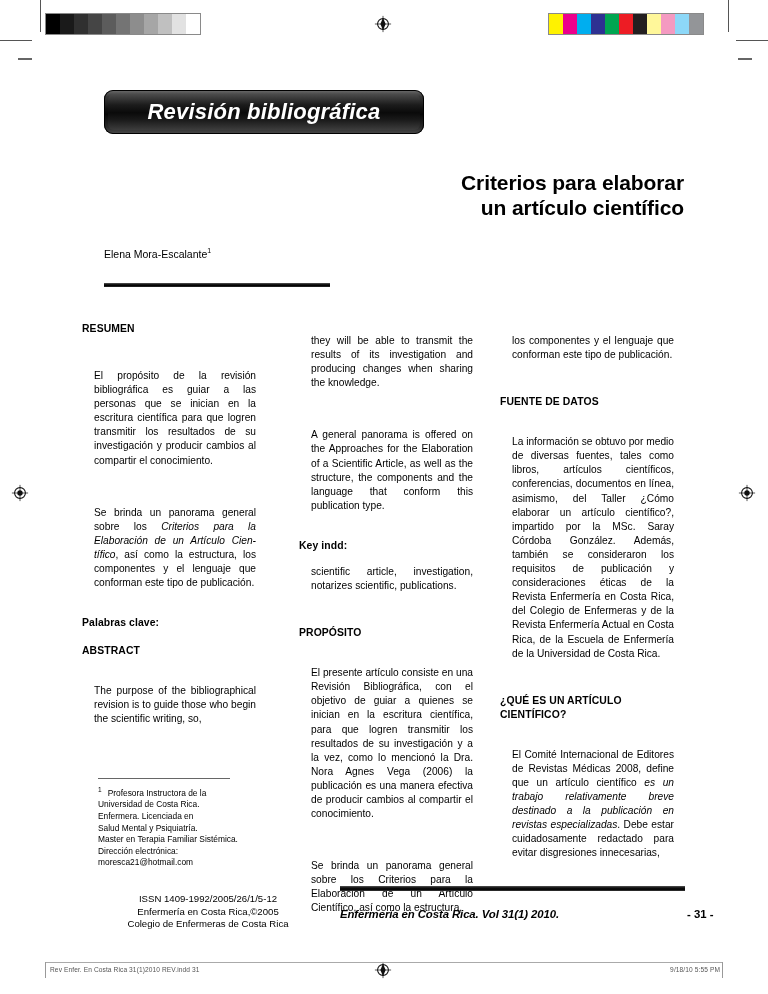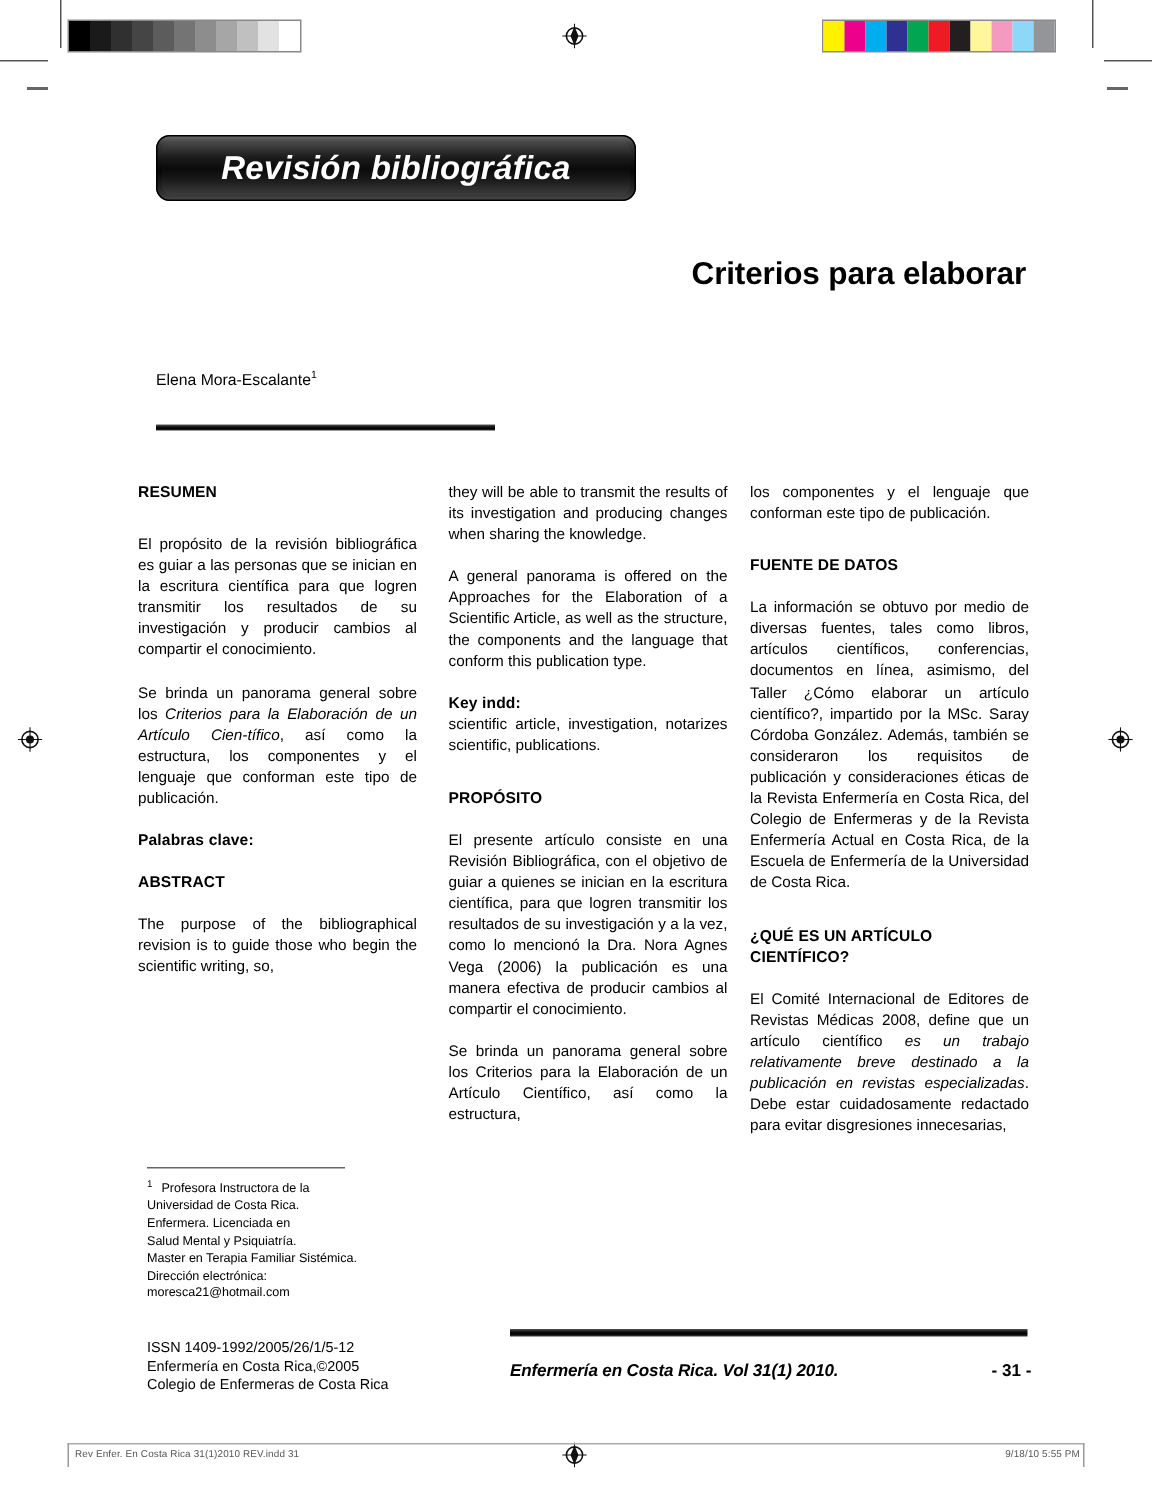--- a/index.html
+++ b/index.html
@@ -116,34 +116,34 @@
 
   
   .col {
     position: absolute;
     top: 322px;
     width: 186px;
     font-size: 10.2px;
     line-height: 14.1px;
     text-align: justify;
   }
-  .col.c1 { left: 92px; }
+  .col.c1 { left: 82px; }
   .col.c2 { left: 299px; }
   .col.c3 { left: 500px; }
 
   .col h3 {
     margin: 0 0 0 0;
     font-size: 10.4px;
     font-weight: bold;
     line-height: 14px;
     text-align: left;
     letter-spacing: 0.1px;
   }
   .col p {
-    margin: 0;
+    margin: 12px;
     text-align: justify;
     text-justify: inter-word;
   }
   .gap-s { height: 14px; }
   .gap-m { height: 14px; }
   .gap-l { height: 21px; }
   .italic { font-style: italic; }
 
   
   .footnote-wrap {
@@ -168,21 +168,21 @@
     vertical-align: super;
     margin-right: 6px;
   }
   .issn {
     position: absolute;
     left: 98px;
     top: 893px;
     width: 220px;
     font-size: 9.6px;
     line-height: 12.6px;
-    text-align: left;
+    text-align: center;
   }
 
   
   .footer-rule {
     position: absolute;
     left: 340px;
     top: 886px;
     width: 345px;
     height: 5px;
     background: linear-gradient(to bottom, #555 0%, #151515 35%, #000 65%, #3b3b3b 100%);
@@ -191,21 +191,21 @@
     position: absolute;
     left: 340px;
     top: 908px;
     font-size: 11.4px;
     font-style: italic;
     font-weight: bold;
     letter-spacing: -0.1px;
   }
   .footer-page {
     position: absolute;
-    left: 661px;
+    left: 687px;
     top: 908px;
     font-size: 11.4px;
     font-weight: bold;
   }
 
   
   .slug-rule-top {
     position: absolute;
     left: 45px;
     top: 962px;
@@ -311,20 +311,21 @@
     <line x1="1" y1="10" x2="19" y2="10" stroke="#111" stroke-width="0.8"></line>
   </svg>
 
   <div class="badge">
     <div class="badge-inner"></div>
     <span class="badge-text">Revisión bibliográfica</span>
   </div>
 
   <div class="doc-title">
     <div>Criterios para elaborar</div>
+    <div>un artículo científico</div>
   </div>
 
   <div class="author"><span>Elena Mora-Escalante</span><sup>1</sup></div>
 
   <div class="title-rule"></div>
 
   <div class="col c1">
     <h3>RESUMEN</h3>
     <div class="gap-l"></div>
     <p>El propósito de la revisión bibliográfica es guiar a las personas que se inician en la escritura científica para que logren transmitir los resultados de su investigación y  producir cambios al compartir el conocimiento.</p>

